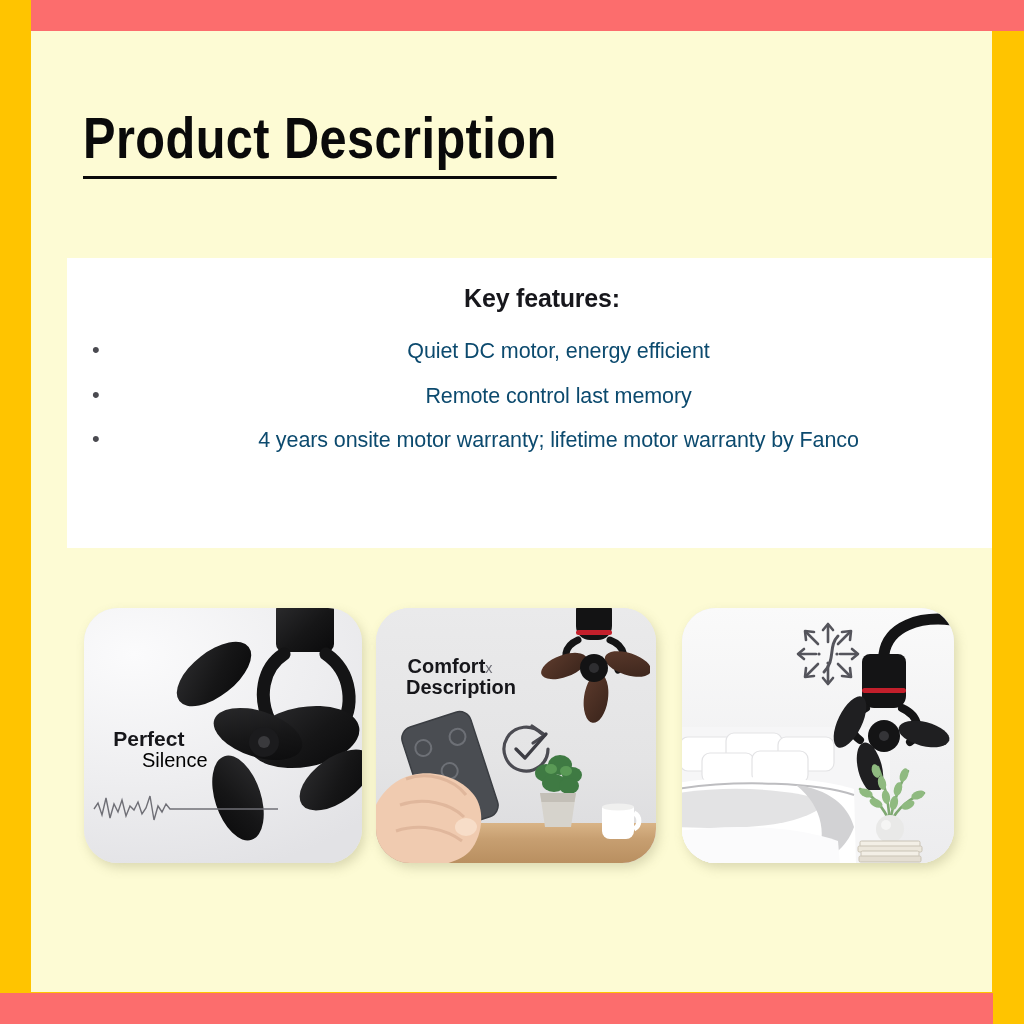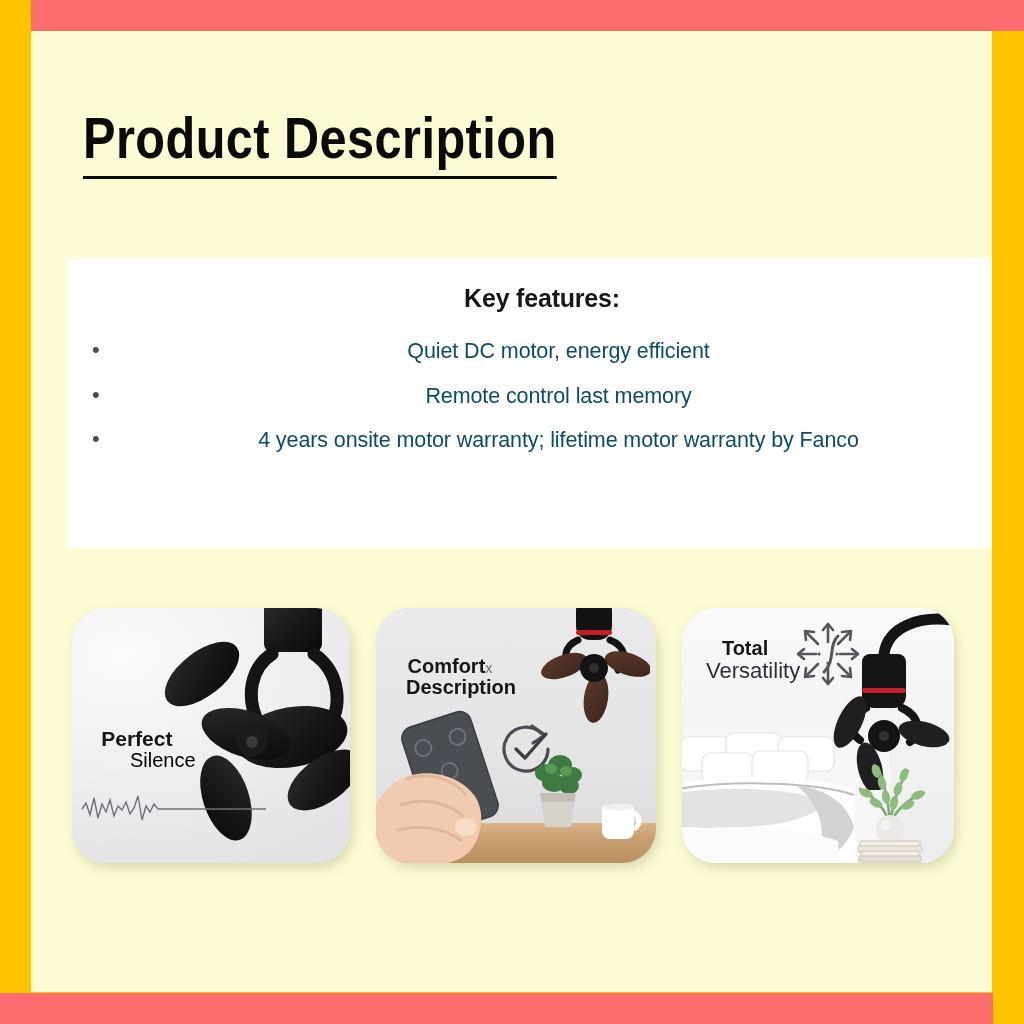--- a/index.html
+++ b/index.html
@@ -115,21 +115,21 @@
   .card {
     position: absolute;
     top: 0;
     width: 278px;
     height: 255px;
     border-radius: 34px;
     overflow: hidden;
     background: #ececed;
     box-shadow: 3px 5px 11px rgba(120,120,80,0.25);
   }
-  .card.c1 { left: 0; text-decoration: underline; }
+  .card.c1 { left: 12px; text-decoration: underline; }
   .card.c2 { left: 304px; width: 280px; }
   .card.c3 { left: 610px; width: 272px; }
 
   .card-scene { position: absolute; inset: 0; }
 
   .card-caption {
     position: absolute;
     z-index: 6;
     line-height: 1.06;
     color: #16161a;
@@ -327,24 +327,20 @@
           <path d="M26 122 C 50 114, 76 120, 92 132" fill="none" stroke="#e0b79c" stroke-width="3"></path>
           <ellipse cx="96" cy="118" rx="11" ry="9" fill="#f7ddc8"></ellipse>
         </svg>
       </div>
 
       <div class="card c3">
         <div class="card-scene">
           <div class="wall3"></div>
         </div>
 
-        <div class="card-caption">
-          <div class="cap-strong">Total</div>
-          <div class="cap-line2">Versatility</div>
-        </div>
 
         <svg class="arrows-icon" viewBox="0 0 68 68">
           <g stroke="#55555c" stroke-width="2.6" fill="none" stroke-linecap="round" stroke-linejoin="round">
             <line x1="34" y1="22" x2="34" y2="5"></line>
               <path d="M29 10 L34 4 L39 10"></path>
             <line x1="34" y1="46" x2="34" y2="63"></line>
               <path d="M29 58 L34 64 L39 58"></path>
             <line x1="22" y1="34" x2="5" y2="34"></line>
               <path d="M10 29 L4 34 L10 39"></path>
             <line x1="46" y1="34" x2="63" y2="34"></line>

